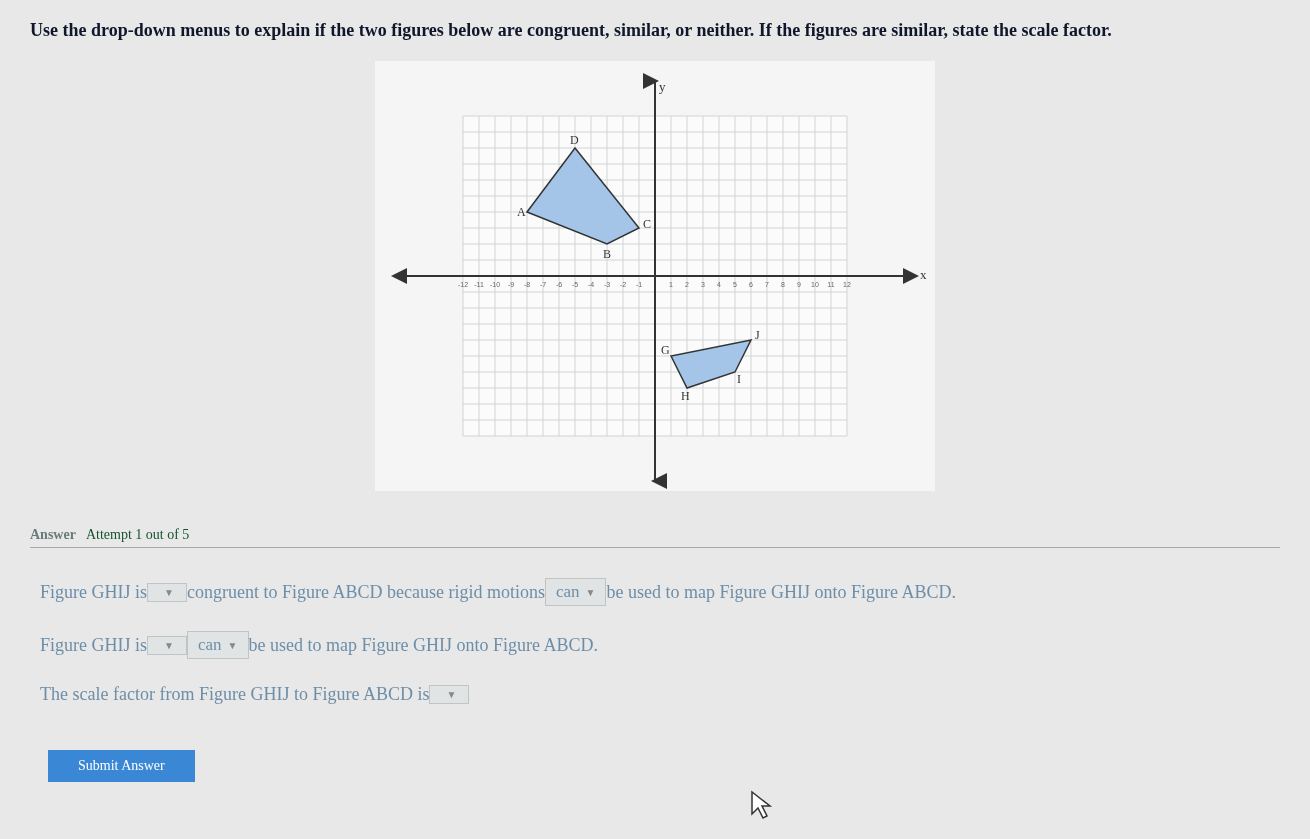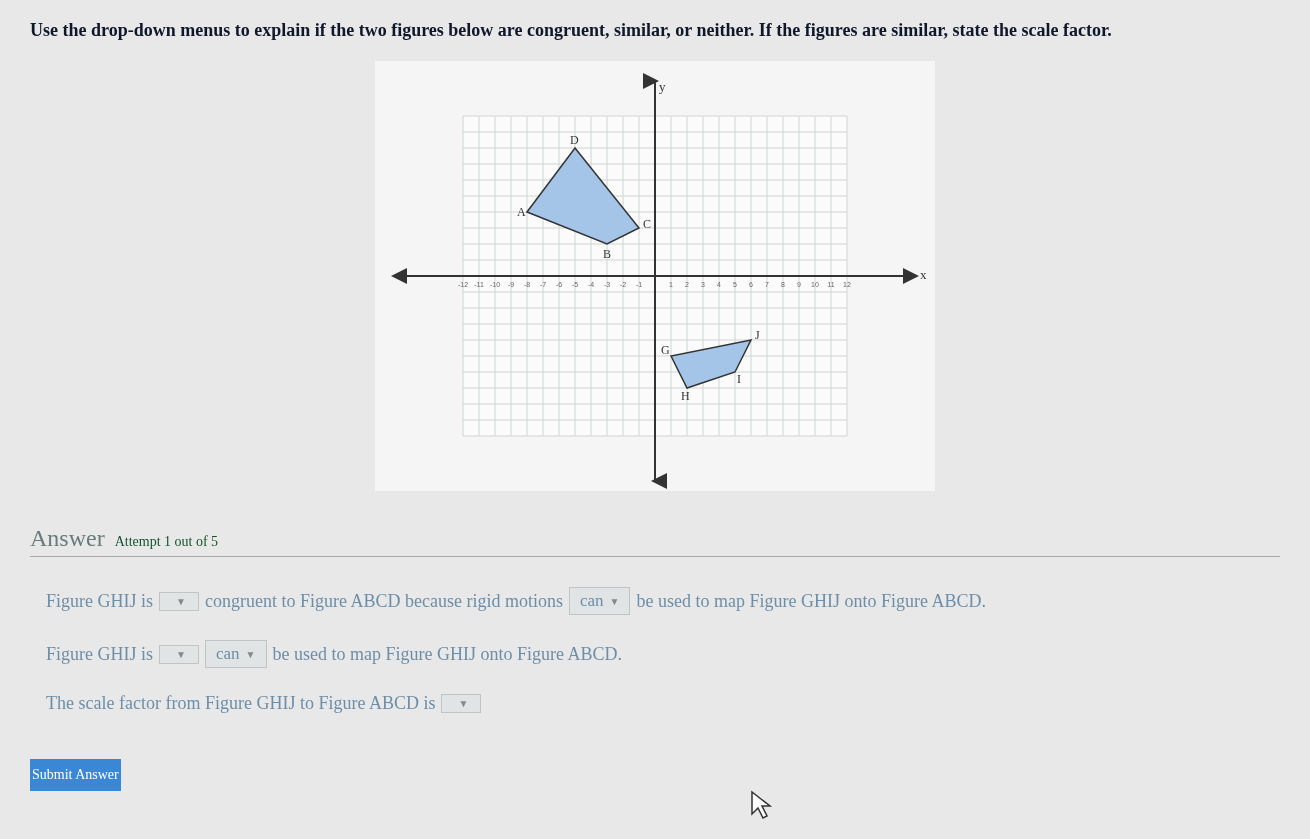--- a/index.html
+++ b/index.html
@@ -32,63 +32,62 @@
   .answer-area {
     padding: 0 30px;
   }
   .answer-header {
     border-bottom: 1px solid #aaa;
     padding-bottom: 4px;
     margin-bottom: 30px;
   }
   .answer-label {
     font-family: "Times New Roman", serif;
-    font-size: 24px;
-    font-weight: normal;
+    font-size: 14px;
+    font-weight: bold;
     color: #6a7c7a;
   }
   .attempt-label {
     font-family: "Times New Roman", serif;
     font-size: 14px;
     color: #14532d;
     margin-left: 6px;
   }
   .sentence-row {
-    margin: 25px 16px;
+    margin: 25px 10px;
     font-family: "Times New Roman", serif;
     font-size: 18px;
     color: #6d8ea8;
     display: flex;
     align-items: center;
     flex-wrap: wrap;
-    gap: 6px;
   }
   .dropdown {
     display: inline-flex;
     align-items: center;
     background: #e0e4e4;
     border: 1px solid #c0c4c4;
     padding: 3px 10px;
     color: #6d8ea8;
     font-family: "Times New Roman", serif;
     font-size: 17px;
     cursor: pointer;
     gap: 6px;
     min-width: 40px;
   }
   .chevron {
     font-size: 10px;
     color: #888;
   }
   .submit-btn {
-    margin: 20px 0 0 30px;
+    margin: 20px 0 0 48px;
     background: #3a87d6;
     color: #fff;
     border: none;
-    padding: 8px 2px;
+    padding: 8px 30px;
     font-family: "Times New Roman", serif;
     font-size: 14px;
     cursor: pointer;
   }
   .static-text { color: #6d8ea8; }
   .cursor-pointer {
     position: absolute;
     left: 750px;
     top: 790px;
     font-size: 28px;

